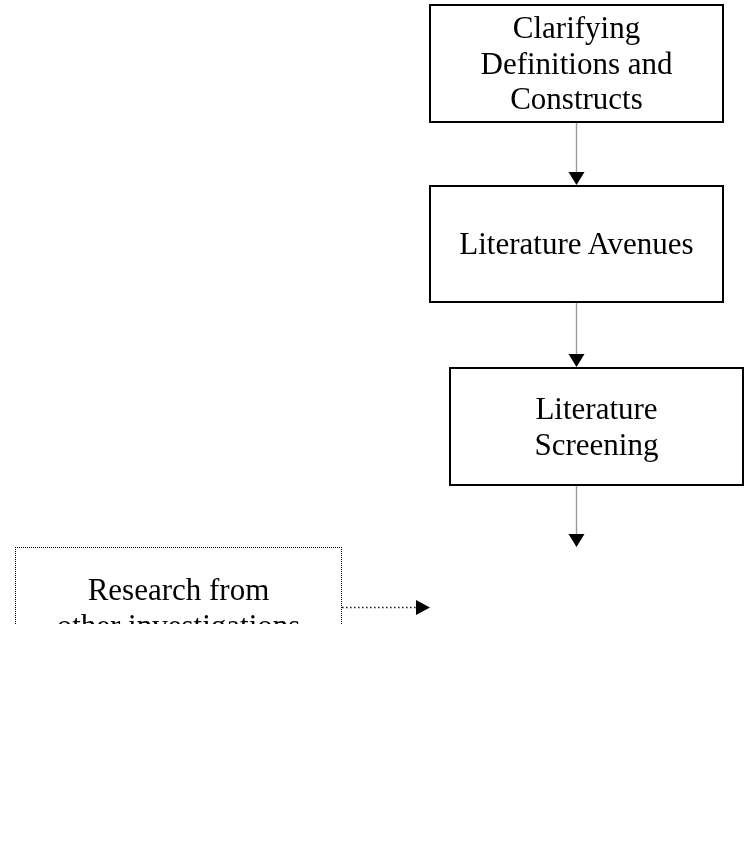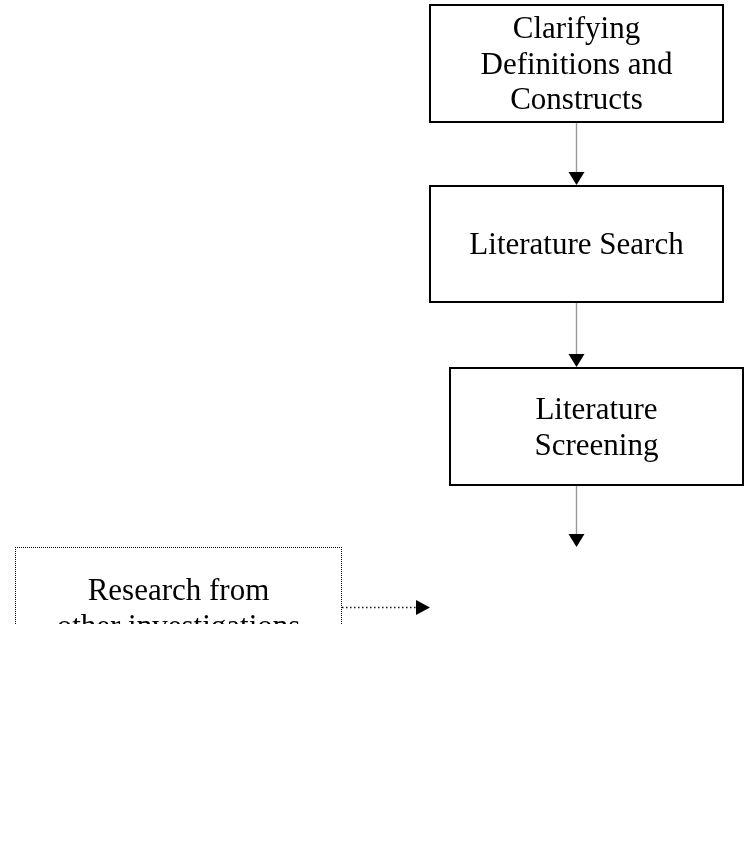--- a/index.html
+++ b/index.html
@@ -72,21 +72,21 @@
     <g>
       <line x1="342" y1="607.5" x2="417" y2="607.5" stroke="#1a1a1a" stroke-width="1.4" stroke-dasharray="1.5,2.5"></line>
       <polygon points="416,600 416,615 430,607.5" fill="#000000"></polygon>
     </g>
   </svg>
 
   <div class="node" id="node-clarifying">Clarifying
 Definitions and
 Constructs</div>
 
-  <div class="node" id="node-lit-search">Literature Search</div>
+  <div class="node" id="node-lit-search">Literature Avenues</div>
 
   <div class="node" id="node-lit-screening">Literature
 Screening</div>
 
 
 
   <div class="node dotted" id="node-evidence">Research from
 other investigations</div>
 
 </div>

